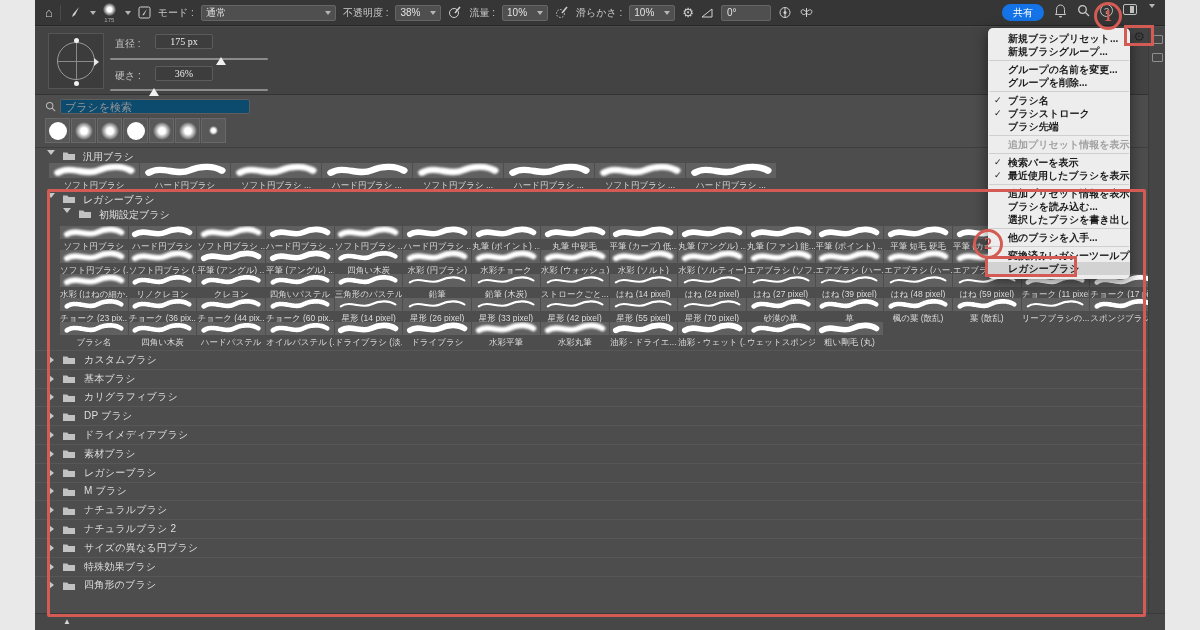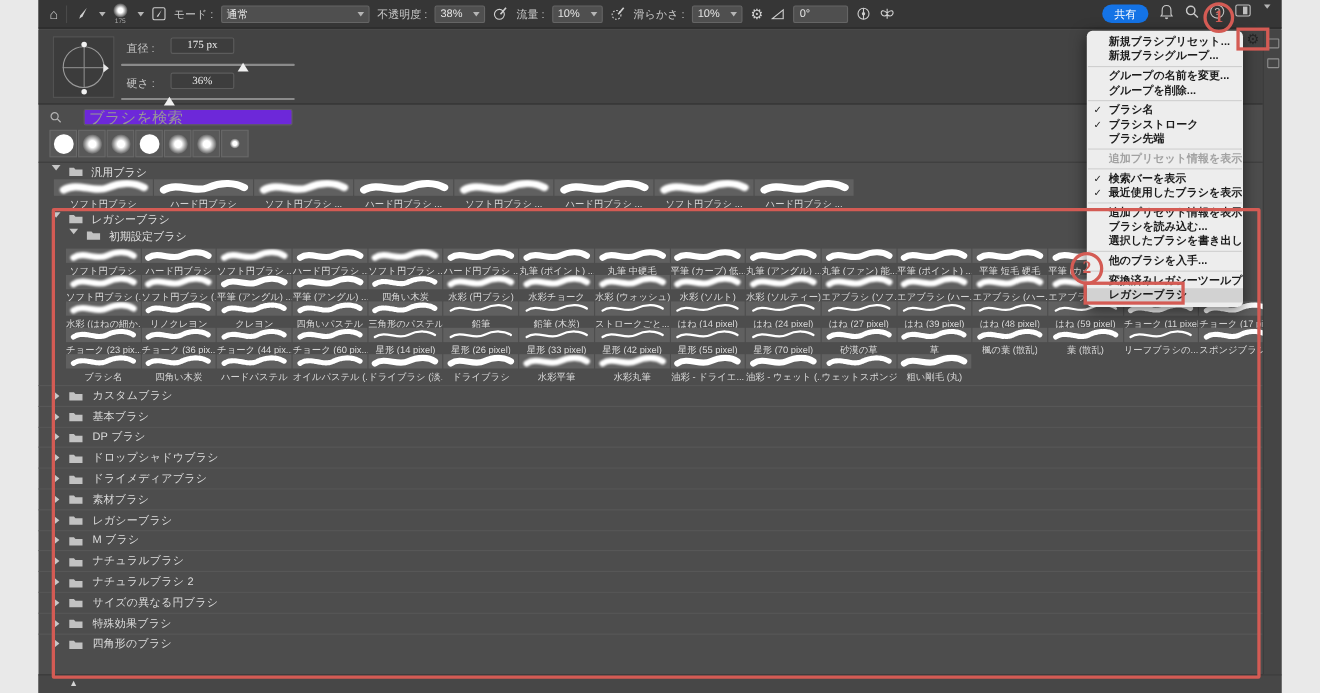--- a/index.html
+++ b/index.html
@@ -49,22 +49,22 @@
             border-bottom:4px solid transparent;border-left:5px solid #e8e8e8;}
   .set-label{position:absolute;color:#c4c4c4;}
   .set-field{position:absolute;width:58px;height:15px;background:#3d3d3d;border:1px solid #5c5c5c;
              border-radius:2px;color:#ececec;display:flex;align-items:center;justify-content:center;font-size:10px;font-family:Liberation Serif, serif;}
   .slider{position:absolute;left:75px;width:158px;height:2px;background:#8b8b8b;border-radius:1px;}
   .sl-thumb{position:absolute;top:-1px;width:0;height:0;border-left:5px solid transparent;
             border-right:5px solid transparent;border-bottom:8px solid #f0f0f0;transform:translateX(-5px);}
 
   
   .search-row{position:absolute;left:10px;top:99px;display:flex;align-items:center;gap:4px;}
-  .search-input{width:190px;height:15px;background:#6d28d9;border:1px solid #5e5e5e;border-radius:2px;
-                color:#ddd;font-size:14px;padding:0 4px;outline:none;margin-left:16px;}
+  .search-input{width:190px;height:15px;background:#0c4a6e;border:1px solid #5e5e5e;border-radius:2px;
+                color:#ddd;font-size:11px;padding:0 4px;outline:none;}
   .search-input::placeholder{color:#979797;}
   .recents{position:absolute;left:10px;top:118px;display:flex;gap:1px;}
   .recent-cell{width:25px;height:25px;background:#585858;border:1px solid #686868;
                display:flex;align-items:center;justify-content:center;}
   .rb{display:block;border-radius:50%;}
   .rb-hard{width:18px;height:18px;background:#fff;}
   .rb-soft{width:18px;height:18px;background:radial-gradient(circle,#fff 25%,rgba(255,255,255,0) 72%);}
   .rb-dot{width:9px;height:9px;background:radial-gradient(circle,#fff 30%,rgba(255,255,255,0) 75%);}
   .hdiv{position:absolute;left:0;right:17px;top:147px;height:1px;background:#3e3e3e;}
 
@@ -973,28 +973,28 @@
         <svg class="ficon" viewBox="0 0 14 11">
           <path d="M1 2.5 h4.2 l1.4 1.6 H13 V10 H1 Z"></path>
         </svg>
         <span class="flabel">基本ブラシ</span>
       </div>
       <div class="folder-row">
         <span class="tri-right"></span>
         <svg class="ficon" viewBox="0 0 14 11">
           <path d="M1 2.5 h4.2 l1.4 1.6 H13 V10 H1 Z"></path>
         </svg>
+        <span class="flabel">カリグラフィブラシ</span>
+      </div>
+      <div class="folder-row">
+        <span class="tri-right"></span>
+        <svg class="ficon" viewBox="0 0 14 11">
+          <path d="M1 2.5 h4.2 l1.4 1.6 H13 V10 H1 Z"></path>
+        </svg>
         <span class="flabel">DP ブラシ</span>
-      </div>
-      <div class="folder-row">
-        <span class="tri-right"></span>
-        <svg class="ficon" viewBox="0 0 14 11">
-          <path d="M1 2.5 h4.2 l1.4 1.6 H13 V10 H1 Z"></path>
-        </svg>
-        <span class="flabel">ドロップシャドウブラシ</span>
       </div>
       <div class="folder-row">
         <span class="tri-right"></span>
         <svg class="ficon" viewBox="0 0 14 11">
           <path d="M1 2.5 h4.2 l1.4 1.6 H13 V10 H1 Z"></path>
         </svg>
         <span class="flabel">ドライメディアブラシ</span>
       </div>
       <div class="folder-row">
         <span class="tri-right"></span>

